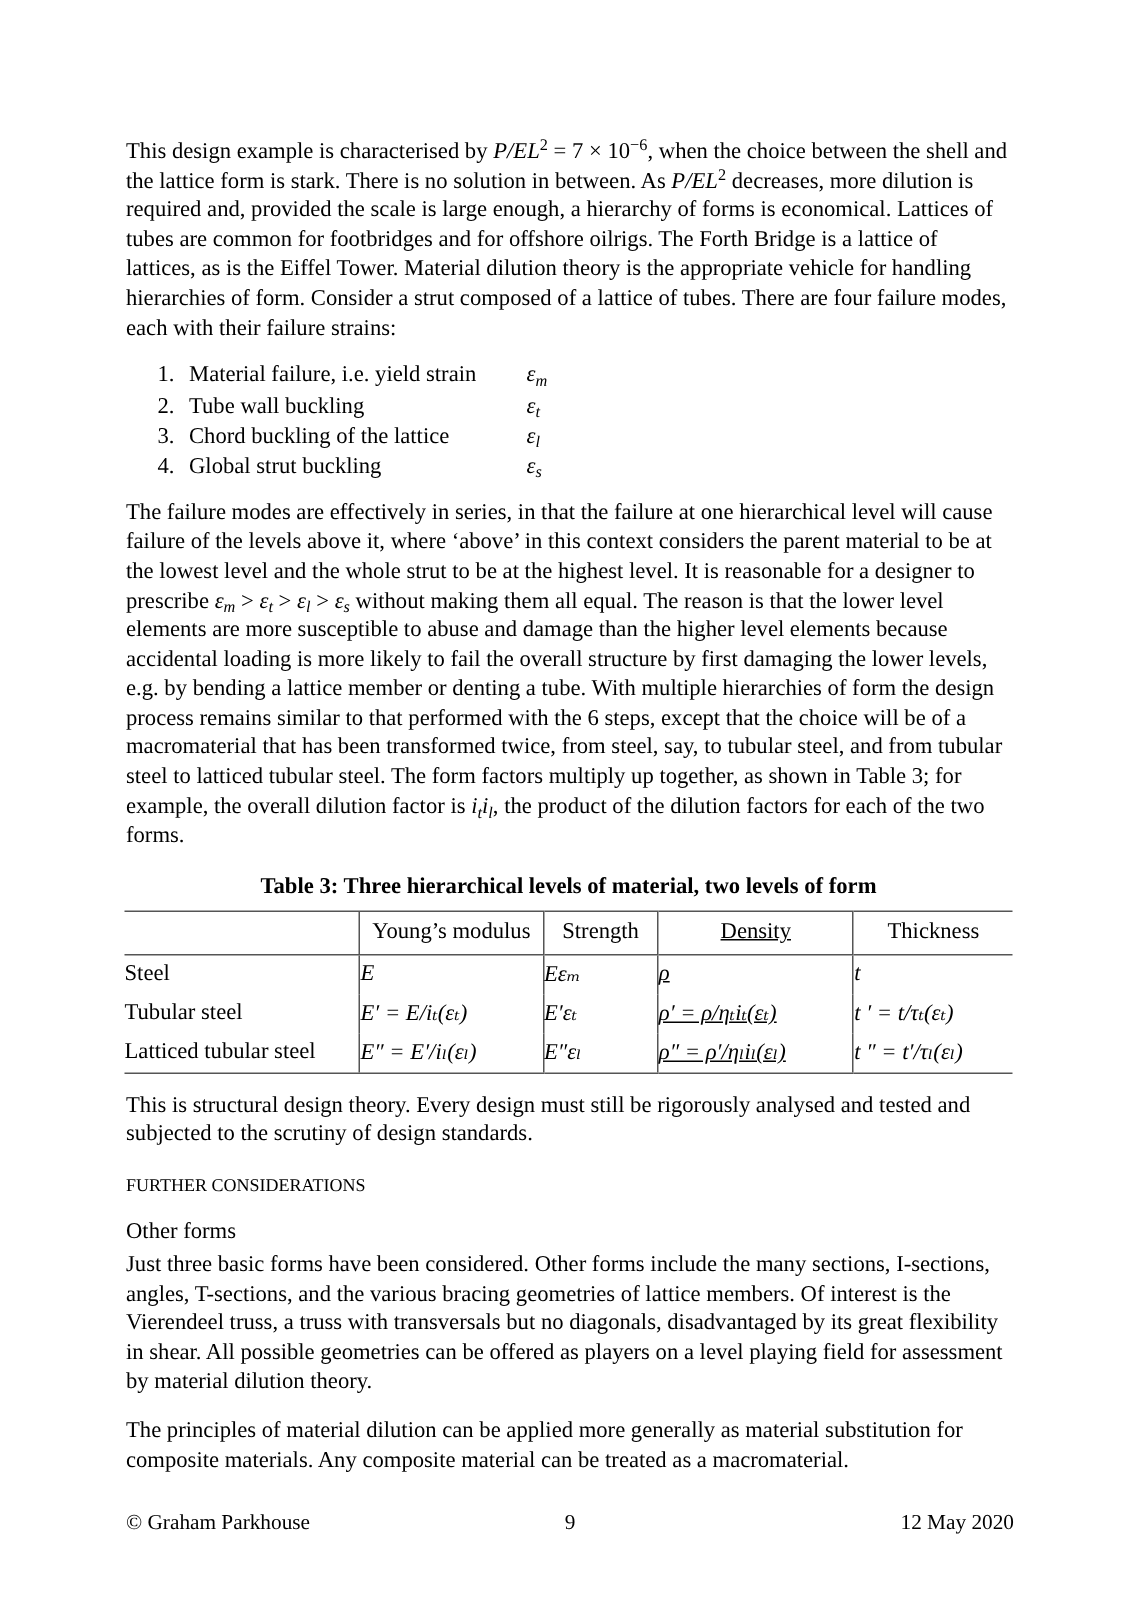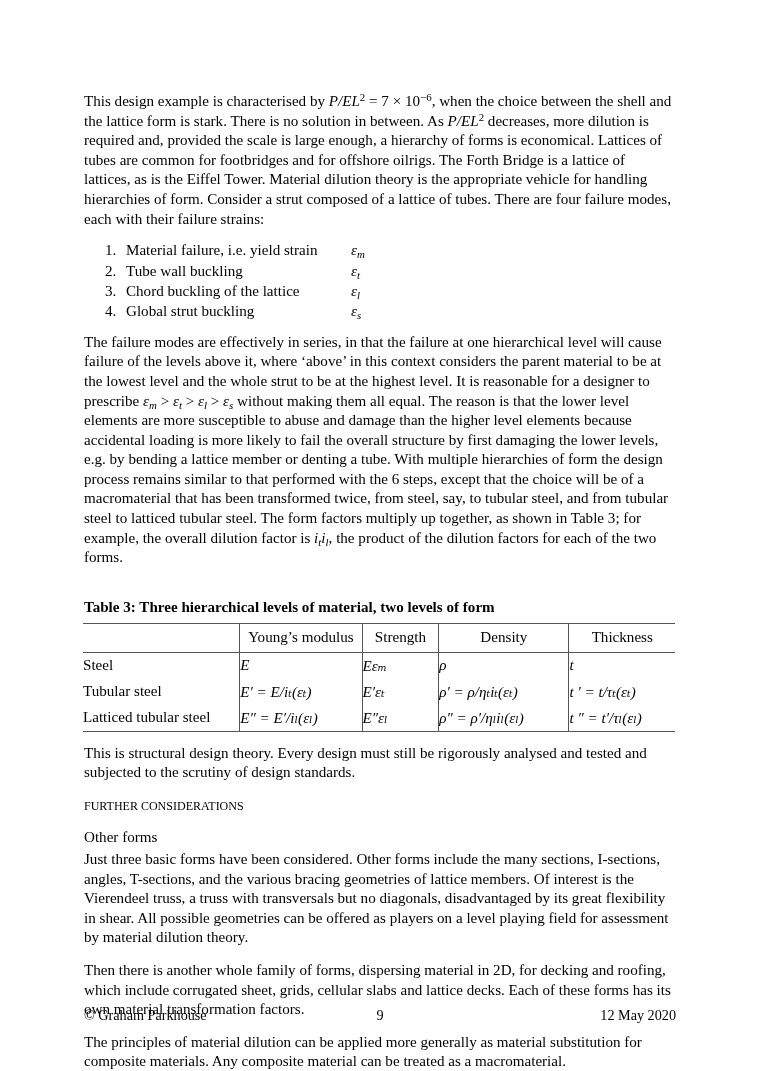--- a/index.html
+++ b/index.html
@@ -67,24 +67,24 @@
     display: inline-block;
     width: 225px;
   }
   .mode-list li .strain {
     display: inline-block;
     font-style: italic;
   }
 
   
   .table-caption {
-    text-align: left;
+    text-align: center;
     font-weight: bold;
     font-size: 15.1px;
-    margin: 30px 0 6px 0;
+    margin: 14px 0 6px 0;
     line-height: 19px;
   }
   table.hier {
     border-collapse: collapse;
     width: 592px;
     margin: 0 0 0 -1px;
     font-size: 15.1px;
   }
   table.hier td, table.hier th {
     padding: 0;
@@ -103,21 +103,21 @@
   }
   table.hier tbody tr:last-child td {
     border-bottom: 1.3px solid #555;
   }
   table.hier .vdiv {
     border-left: 1.1px solid #555;
   }
   table.hier .c-label { width: 158px; }
   table.hier .c-young { width: 122px; }
   table.hier .c-strength { width: 76px; }
-  table.hier .c-density { width: 130px; }
+  table.hier .c-density { width: 130px; text-decoration: underline; }
   table.hier .c-thick { width: 106px; }
   table.hier tbody td.formula { font-style: italic; white-space: nowrap; }
 
   h2.section-head {
     font-size: 12px;
     font-weight: normal;
     margin: 14px 0 12px 0;
     line-height: 19px;
   }
   h3.sub-head {
@@ -203,21 +203,20 @@
     </table>
 
     <p class="body-par" style="margin-top:12px;">This is structural design theory. Every design must still be rigorously analysed and tested and subjected to the scrutiny of design standards.</p>
 
     <h2 class="section-head">FURTHER CONSIDERATIONS</h2>
 
     <h3 class="sub-head">Other forms</h3>
 
     <p class="body-par">Just three basic forms have been considered. Other forms include the many sections, I-sections, angles, T-sections, and the various bracing geometries of lattice members. Of interest is the Vierendeel truss, a truss with transversals but no diagonals, disadvantaged by its great flexibility in shear. All possible geometries can be offered as players on a level playing field for assessment by material dilution theory.</p>
 
-    <p class="body-par" style="margin-top:13px;">Then there is another whole family of forms, dispersing material in 2D, for decking and roofing, which include corrugated sheet, grids, cellular slabs and lattice decks. Each of these forms has its own material transformation factors.</p>
 
     <p class="body-par" style="margin-top:13px;">The principles of material dilution can be applied more generally as material substitution for composite materials. Any composite material can be treated as a macromaterial.</p>
 
   </div>
 
   <div class="footer">
     <span class="f-left">© Graham Parkhouse</span>
     <span class="f-center">9</span>
     <span class="f-right">12 May 2020</span>
   </div>

